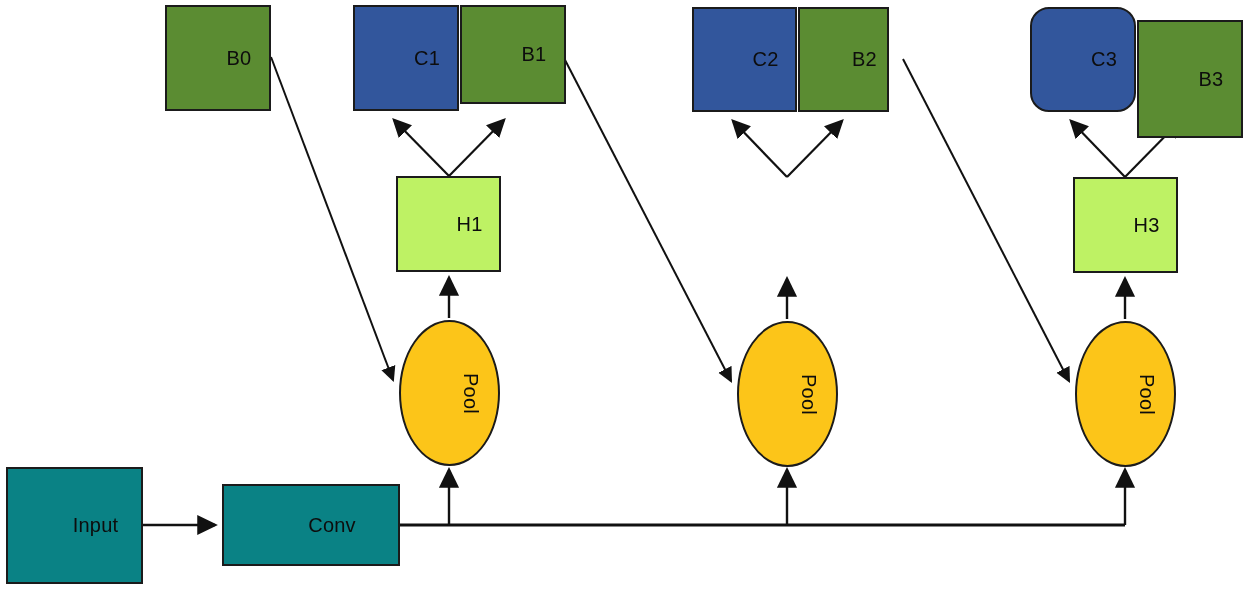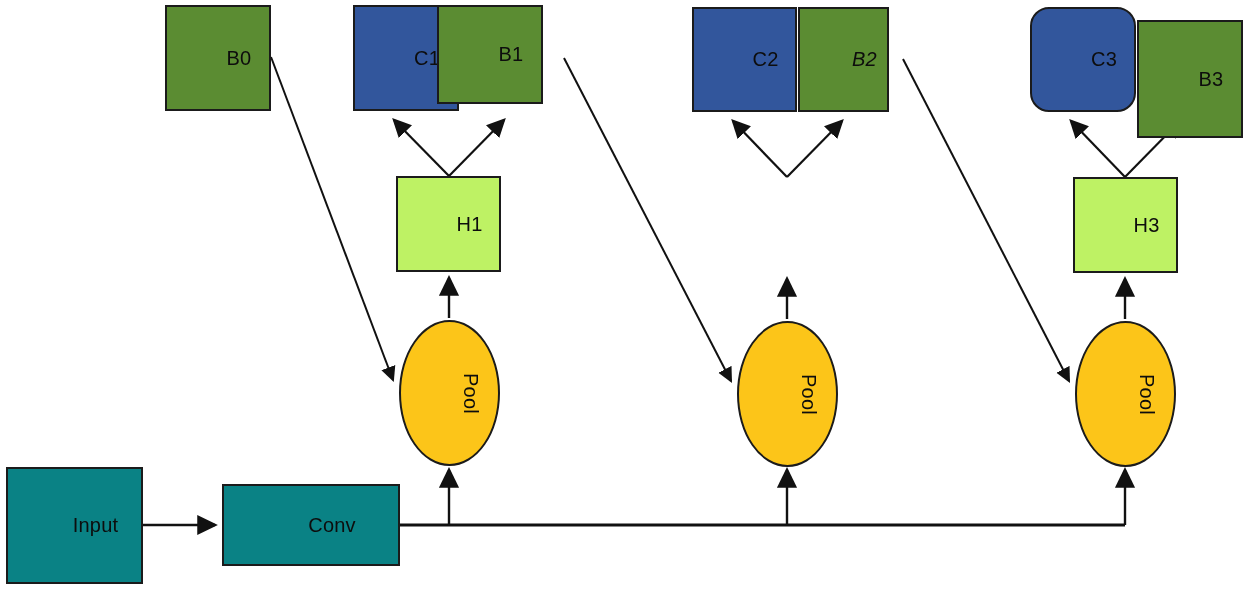--- a/index.html
+++ b/index.html
@@ -90,29 +90,29 @@
   </svg>
 
   <div class="node green" style="left:165px;top:5px;width:106px;height:106px;">
     <span class="lbl">B0</span>
   </div>
 
   <div class="node blue" style="left:330px;top:5px;width:106px;height:106px;">
     <span class="lbl">C1</span>
   </div>
 
-  <div class="node green" style="left:437px;top:5px;width:106px;height:99px;">
+  <div class="node green" style="left:460px;top:5px;width:106px;height:99px;">
     <span class="lbl">B1</span>
   </div>
 
   <div class="node blue" style="left:669px;top:7px;width:105px;height:105px;">
     <span class="lbl">C2</span>
   </div>
 
-  <div class="node green" style="left:798px;top:7px;width:91px;height:105px;font-style:italic;">
+  <div class="node green" style="left:798px;top:7px;width:91px;height:105px;">
     <span class="lbl">B2</span>
   </div>
 
   <div class="node blue" style="left:1007px;top:7px;width:106px;height:105px;border-radius:19px;">
     <span class="lbl">C3</span>
   </div>
 
   <div class="node green" style="left:1137px;top:20px;width:106px;height:118px;">
     <span class="lbl">B3</span>
   </div>

